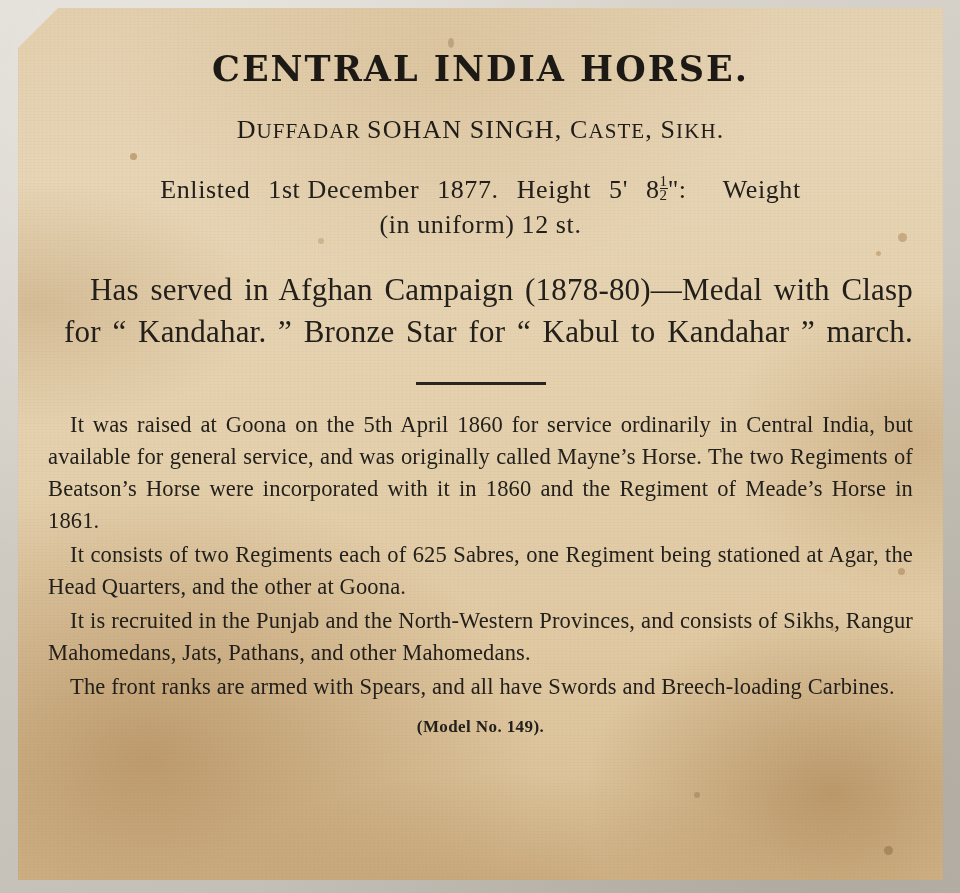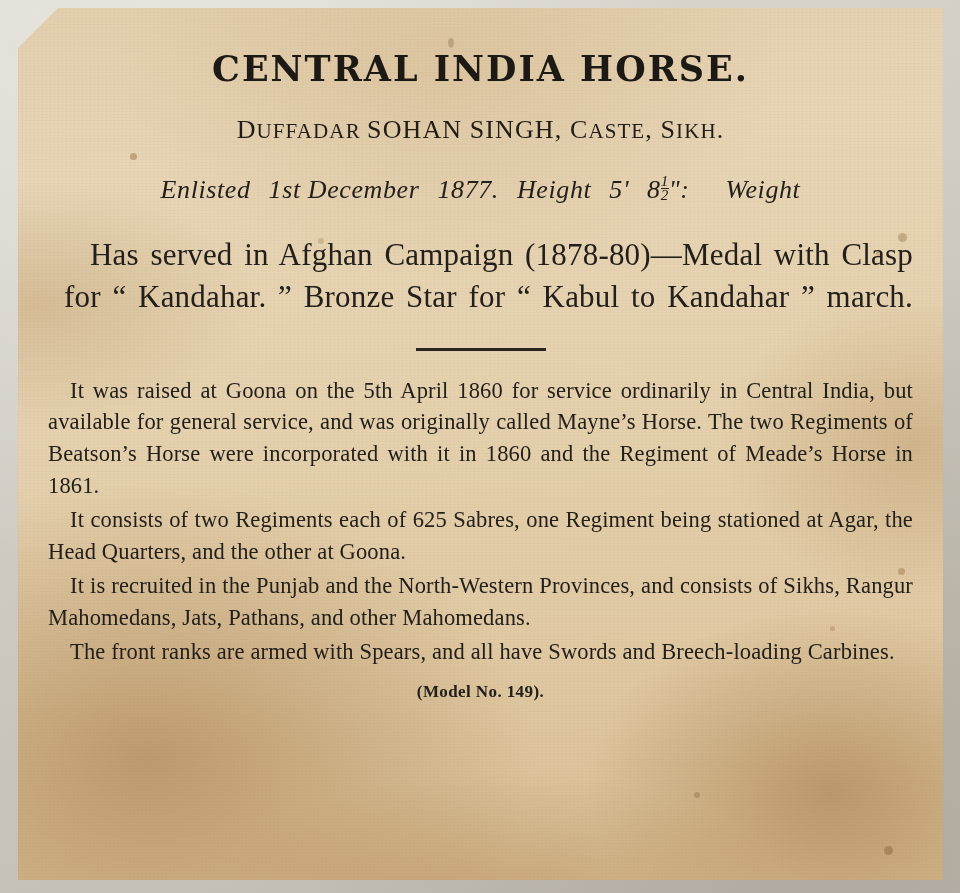--- a/index.html
+++ b/index.html
@@ -86,21 +86,20 @@
     text-align: center;
     font-size: 26px;
     letter-spacing: 1.1px;
     margin: 26px 0 0 0;
     font-family: "Liberation Serif", serif;
     color: #201d18;
   }
   .subtitle .sc { font-size: 21px; font-family: Liberation Serif, serif; }
 
   .enlisted {
-    font-style: italic;
     font-size: 26px;
     text-align: center;
     margin: 28px 0 0 0;
     line-height: 1.34;
     letter-spacing: .6px;
   }
   .enlisted .gap { display: inline-block; width: 18px; }
   .frac {
     display: inline-block;
     font-size: 15px;
@@ -179,20 +178,21 @@
     <div class="content">
 
       <h1 class="title">CENTRAL INDIA HORSE.</h1>
 
       <div class="subtitle">
         <span>D</span><span class="sc">UFFADAR </span><span>S</span><span>OHAN </span><span>S</span><span>INGH</span><span>, C</span><span class="sc">ASTE</span><span>, S</span><span class="sc">IKH</span><span>.</span>
       </div>
 
       <div class="enlisted">
         <span>Enlisted</span><span class="gap"></span><span>1st December</span><span class="gap"></span><span>1877.</span><span class="gap"></span><span>Height</span><span class="gap"></span><span>5'</span><span class="gap"></span><span>8</span><span class="frac"><span class="num">1</span><span class="den">2</span></span><span>":</span><span class="gap"></span><span class="gap"></span><span>Weight</span>
+        <div>(in uniform) 12 st.</div>
       </div>
 
       <p class="served"><span class="indent"></span><span>Has served in Afghan Campaign (1878-80)—Medal with Clasp for “ Kandahar. ”  Bronze Star for “ Kabul to Kandahar ” march.</span></p>
 
       <div class="rule"></div>
 
       <div class="body">
         <p>It was raised at Goona on the 5th April 1860 for service ordinarily in Central India, but available for general service, and was originally called Mayne’s Horse.  The two Regiments of Beatson’s Horse were incorporated with it in 1860 and the Regiment of Meade’s Horse in 1861.</p>
         <p>It consists of two Regiments each of 625 Sabres, one Regiment being stationed at Agar, the Head Quarters, and the other at Goona.</p>
         <p>It is recruited in the Punjab and the North-Western Provinces, and consists of Sikhs, Rangur Mahomedans, Jats, Pathans, and other Mahomedans.</p>

